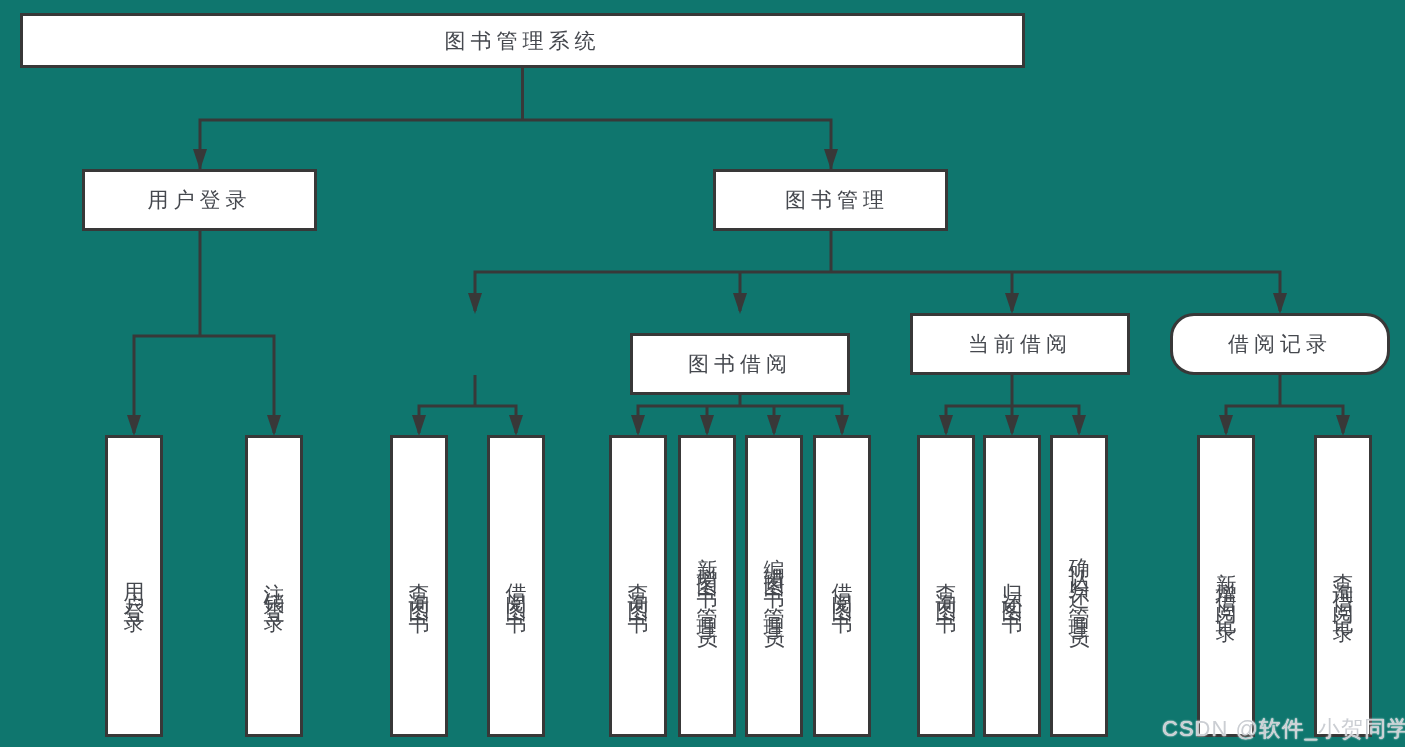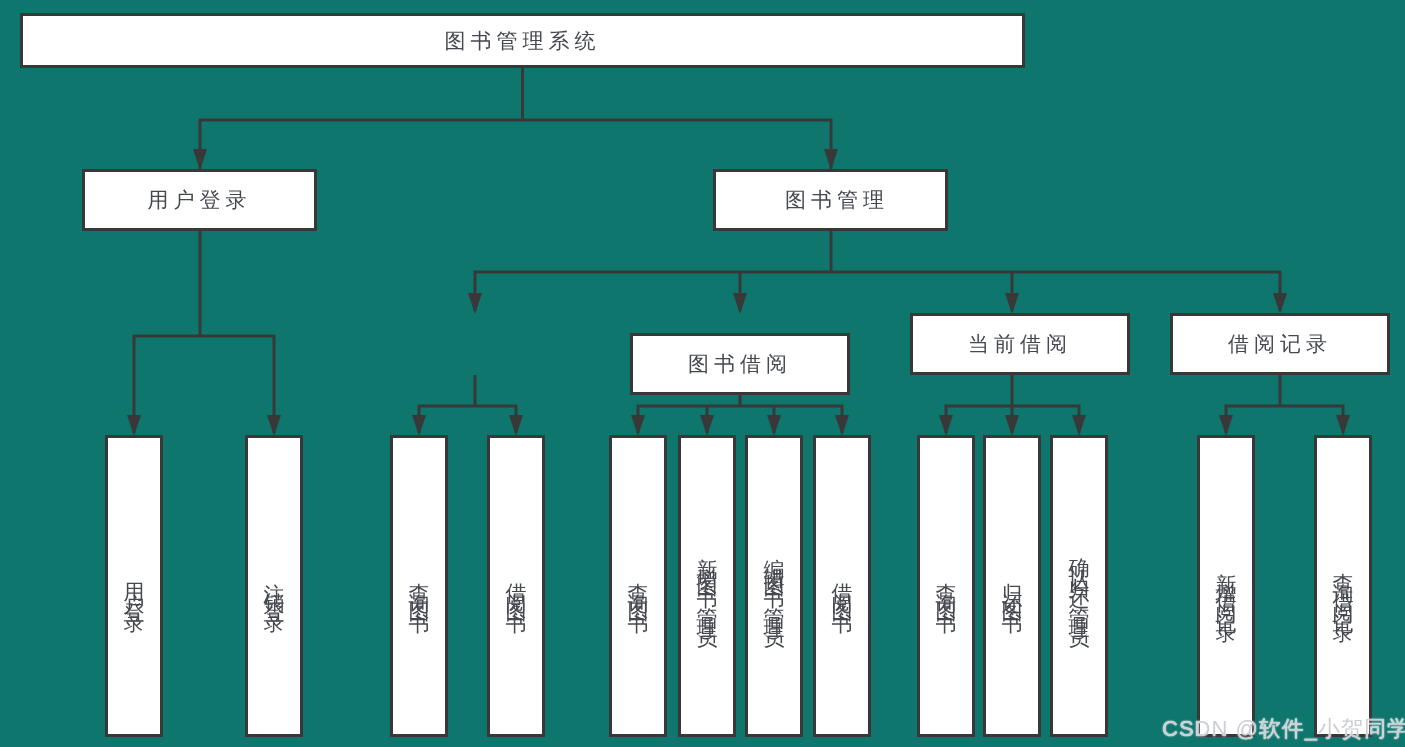--- a/index.html
+++ b/index.html
@@ -107,21 +107,21 @@
   <div class="node hbox" style="left:713px; top:169px; width:235px; height:62px;padding-left:13px;">
     <span class="label">图书管理</span>
   </div>
 
   <div class="node hbox" style="left:630px; top:313px; width:220px; height:62px;margin-top:20px;">
     <span class="label">图书借阅</span>
   </div>
   <div class="node hbox" style="left:902px; top:313px; width:220px; height:62px;margin-left:8px;">
     <span class="label">当前借阅</span>
   </div>
-  <div class="node hbox" style="left:1170px; top:313px; width:220px; height:62px;">
+  <div class="node hbox" style="left:1170px; top:313px; width:220px; height:62px;border-radius:24px;">
     <span class="label">借阅记录</span>
   </div>
 
   <div class="node vbox" style="left:105px; top:435px; width:58px; height:302px;">
     <span class="label">用户登录</span>
   </div>
   <div class="node vbox" style="left:245px; top:435px; width:58px; height:302px;">
     <span class="label">注销登录</span>
   </div>
 

